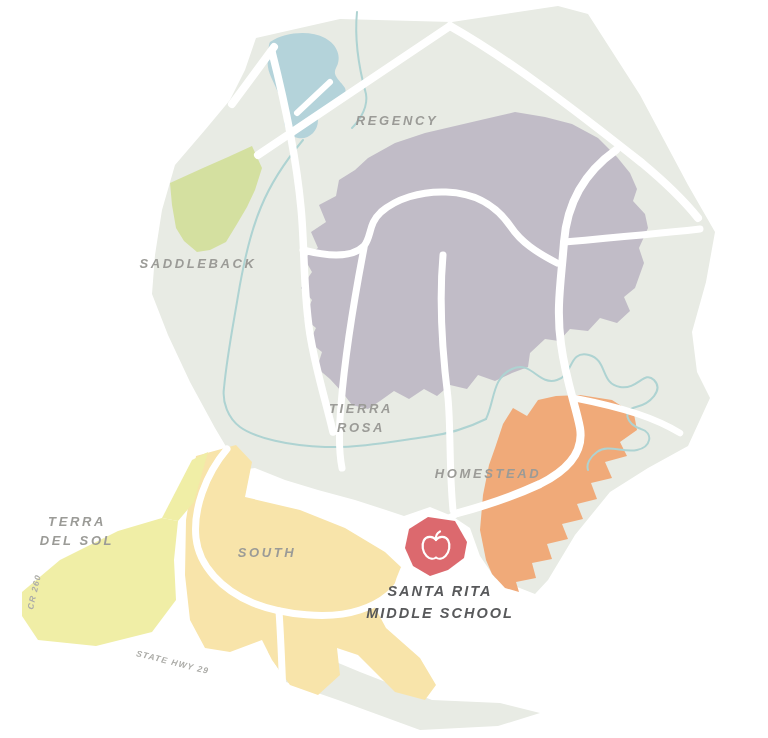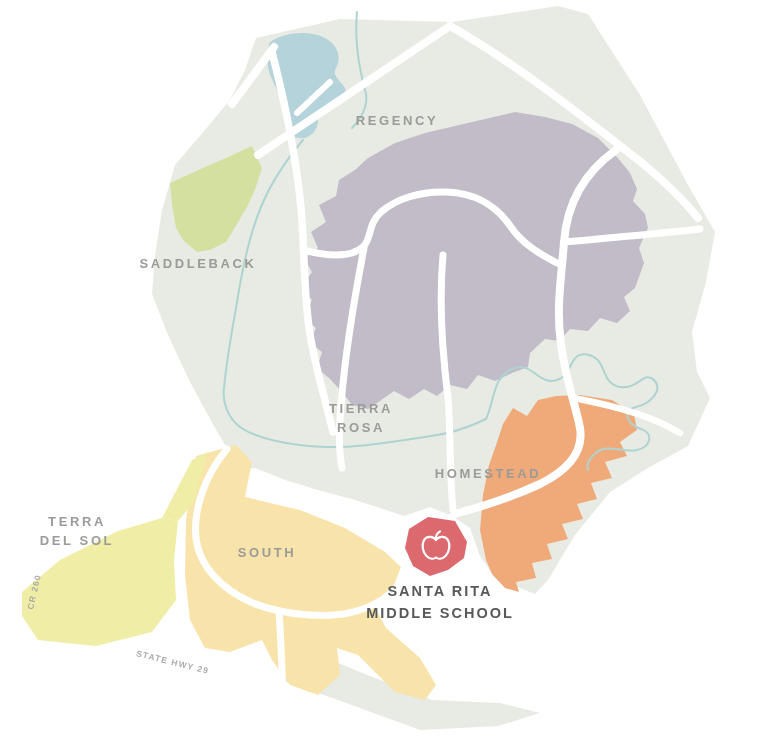--- a/index.html
+++ b/index.html
@@ -2,20 +2,21 @@
 <html><head>
 <meta charset="utf-8">
 <style>
   html,body{margin:0;padding:0;background:#ffffff;}
   .page{
     position:relative;
     width:768px;height:738px;
     background:#ffffff;
     overflow:hidden;
     font-family:"Liberation Sans", sans-serif;
+    font-style:italic;
   }
   svg{display:block;}
   text{
     font-family:"Liberation Sans", sans-serif;
     font-weight:bold;
   }
   .region-label{font-size:13px;letter-spacing:2.6px;}
   .school-label{font-size:14.5px;letter-spacing:2px;}
   .road-label{font-size:8.5px;letter-spacing:1.2px;font-weight:bold;}
   .road{fill:none;stroke-linecap:round;stroke-linejoin:round;}

